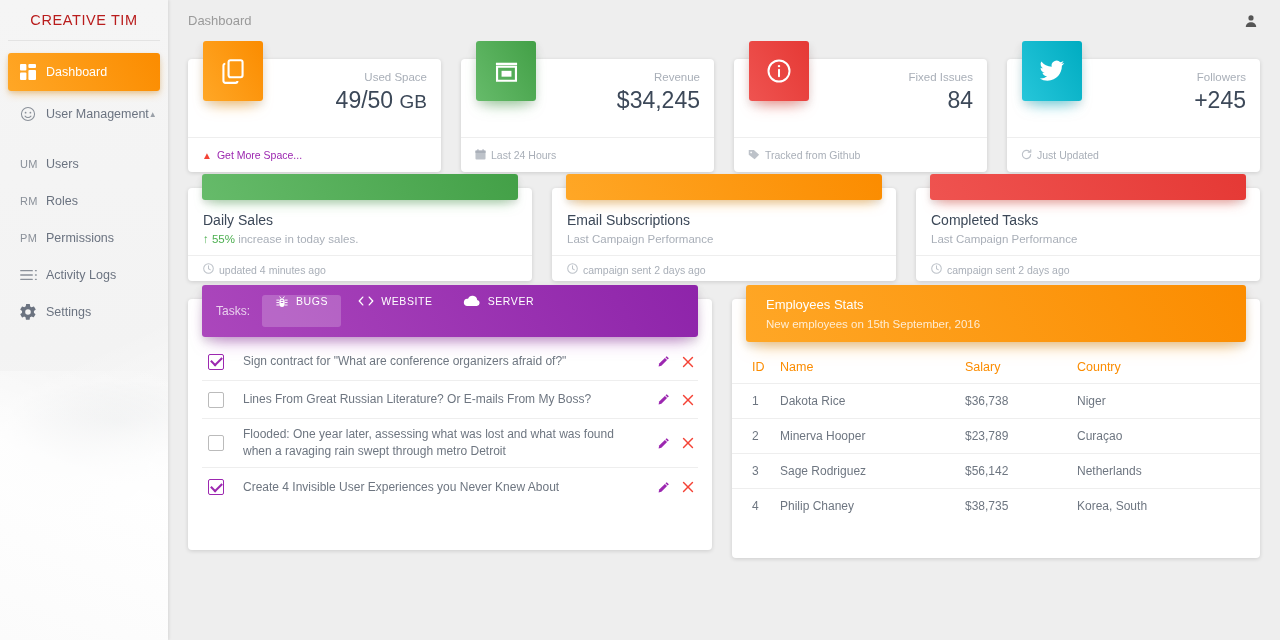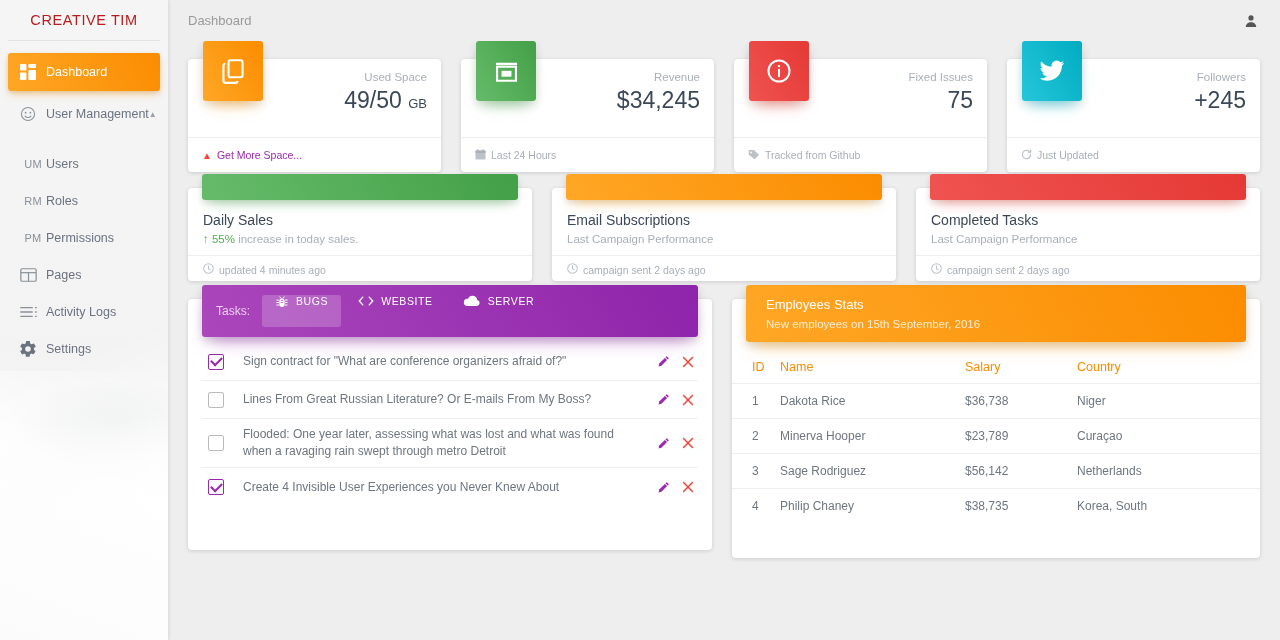--- a/index.html
+++ b/index.html
@@ -64,21 +64,21 @@
   .nav-item.active {
     background: linear-gradient(60deg, #ffa726, #fb8c00);
     color: #ffffff;
     box-shadow: 0 4px 10px -2px rgba(255,152,0,0.45), 0 2px 4px rgba(0,0,0,0.10);
   }
   .nav-item .ico { width: 26px; display: flex; align-items: center; justify-content: flex-start; flex: 0 0 26px; }
   .nav-item .ico svg { display: block; }
   .nav-item .txt { white-space: nowrap; }
   .nav-item .caret { margin-left: auto; font-size: 8px; color: #9aa0a8; }
 
-  .nav-item.sub { height: 37px; margin-bottom: 0; text-align: center; }
+  .nav-item.sub { height: 37px; margin-bottom: 0; }
   .nav-item.sub .abbr {
     width: 26px; flex: 0 0 26px;
     font-size: 11px; color: #8a9099; letter-spacing: .3px;
   }
 
   .nav-gap { height: 8px; }
 
   
   .main { flex: 1; display: flex; flex-direction: column; min-width: 0; }
 
@@ -116,21 +116,21 @@
     color: #fff;
   }
   .stat-icon.orange { background: linear-gradient(60deg,#ffa726,#fb8c00); box-shadow: 0 10px 16px -8px rgba(255,152,0,0.6), 0 4px 10px rgba(0,0,0,0.12); }
   .stat-icon.green  { background: linear-gradient(60deg,#66bb6a,#43a047); box-shadow: 0 10px 16px -8px rgba(76,175,80,0.6), 0 4px 10px rgba(0,0,0,0.12); }
   .stat-icon.red    { background: linear-gradient(60deg,#ef5350,#e53935); box-shadow: 0 10px 16px -8px rgba(244,67,54,0.6), 0 4px 10px rgba(0,0,0,0.12); }
   .stat-icon.blue   { background: linear-gradient(60deg,#26c6da,#00acc1); box-shadow: 0 10px 16px -8px rgba(0,188,212,0.6), 0 4px 10px rgba(0,0,0,0.12); }
 
   .stat-text { flex: 1; text-align: right; padding-top: 10px; min-width: 0; }
   .stat-label { font-size: 11.5px; color: #a9afb8; line-height: 16px; }
   .stat-value { font-size: 23px; color: #3c4858; line-height: 30px; font-weight: 300; white-space: nowrap; }
-  .stat-value .unit { font-size: 13px; font-weight: 400; }
+  .stat-value .unit { font-size: 19px; font-weight: 400; }
   .stat-foot {
     border-top: 1px solid #eeeeee;
     height: 35px;
     display: flex; align-items: center;
     padding: 0 14px;
     font-size: 10.5px; color: #a9afb8;
     gap: 5px;
   }
   .stat-foot .lnk { color: #9c27b0; cursor: pointer; }
   .warn-tri { color: #f44336; font-size: 10px; }
@@ -286,30 +286,20 @@
         <div class="nav-item sub">
           <span class="abbr">RM</span>
           <span class="txt">Roles</span>
         </div>
 
         <div class="nav-item sub">
           <span class="abbr">PM</span>
           <span class="txt">Permissions</span>
         </div>
 
-        <div class="nav-item sub">
-          <span class="ico">
-            <svg width="17" height="14" viewBox="0 0 18 15" fill="none" stroke="#8a9099" stroke-width="1.3">
-              <rect x="0.8" y="0.8" width="16.4" height="13.4" rx="1.4"></rect>
-              <line x1="0.8" y1="5" x2="17.2" y2="5"></line>
-              <line x1="9" y1="5" x2="9" y2="14.2"></line>
-            </svg>
-          </span>
-          <span class="txt">Pages</span>
-        </div>
 
         <div class="nav-item sub">
           <span class="ico">
             <svg width="17" height="12" viewBox="0 0 18 12" stroke="#8a9099" stroke-width="1.4" stroke-linecap="round">
               <line x1="0.8" y1="1.4" x2="13" y2="1.4"></line>
               <line x1="0.8" y1="6" x2="13" y2="6"></line>
               <line x1="0.8" y1="10.6" x2="13" y2="10.6"></line>
               <line x1="16.4" y1="1.4" x2="17.2" y2="1.4"></line>
               <line x1="16.4" y1="6" x2="17.2" y2="6"></line>
               <line x1="16.4" y1="10.6" x2="17.2" y2="10.6"></line>
@@ -404,21 +394,21 @@
             <div class="stat-icon red">
               <svg width="28" height="28" viewBox="0 0 24 24" fill="none" stroke="#fff" stroke-width="1.7">
                 <circle cx="12" cy="12" r="9"></circle>
                 <line x1="12" y1="11" x2="12" y2="16.6" stroke-linecap="round"></line>
                 <circle cx="12" cy="7.8" r="1.05" fill="#fff" stroke="none"></circle>
               </svg>
             </div>
             <div class="stat-text">
               <div class="stat-label">Fixed Issues</div>
               <div class="stat-value">
-                <span>75</span>
+                <span>84</span>
               </div>
             </div>
           </div>
           <div class="stat-foot">
             <span>
               <svg width="12" height="11" viewBox="0 0 14 13" fill="#bdc2c9">
                 <path d="M0.8 1.3h6.1l6.2 5.5-5.4 5.2L0.8 6.9z"></path>
                 <circle cx="3.6" cy="4" r="1" fill="#fff"></circle>
               </svg>
             </span>

